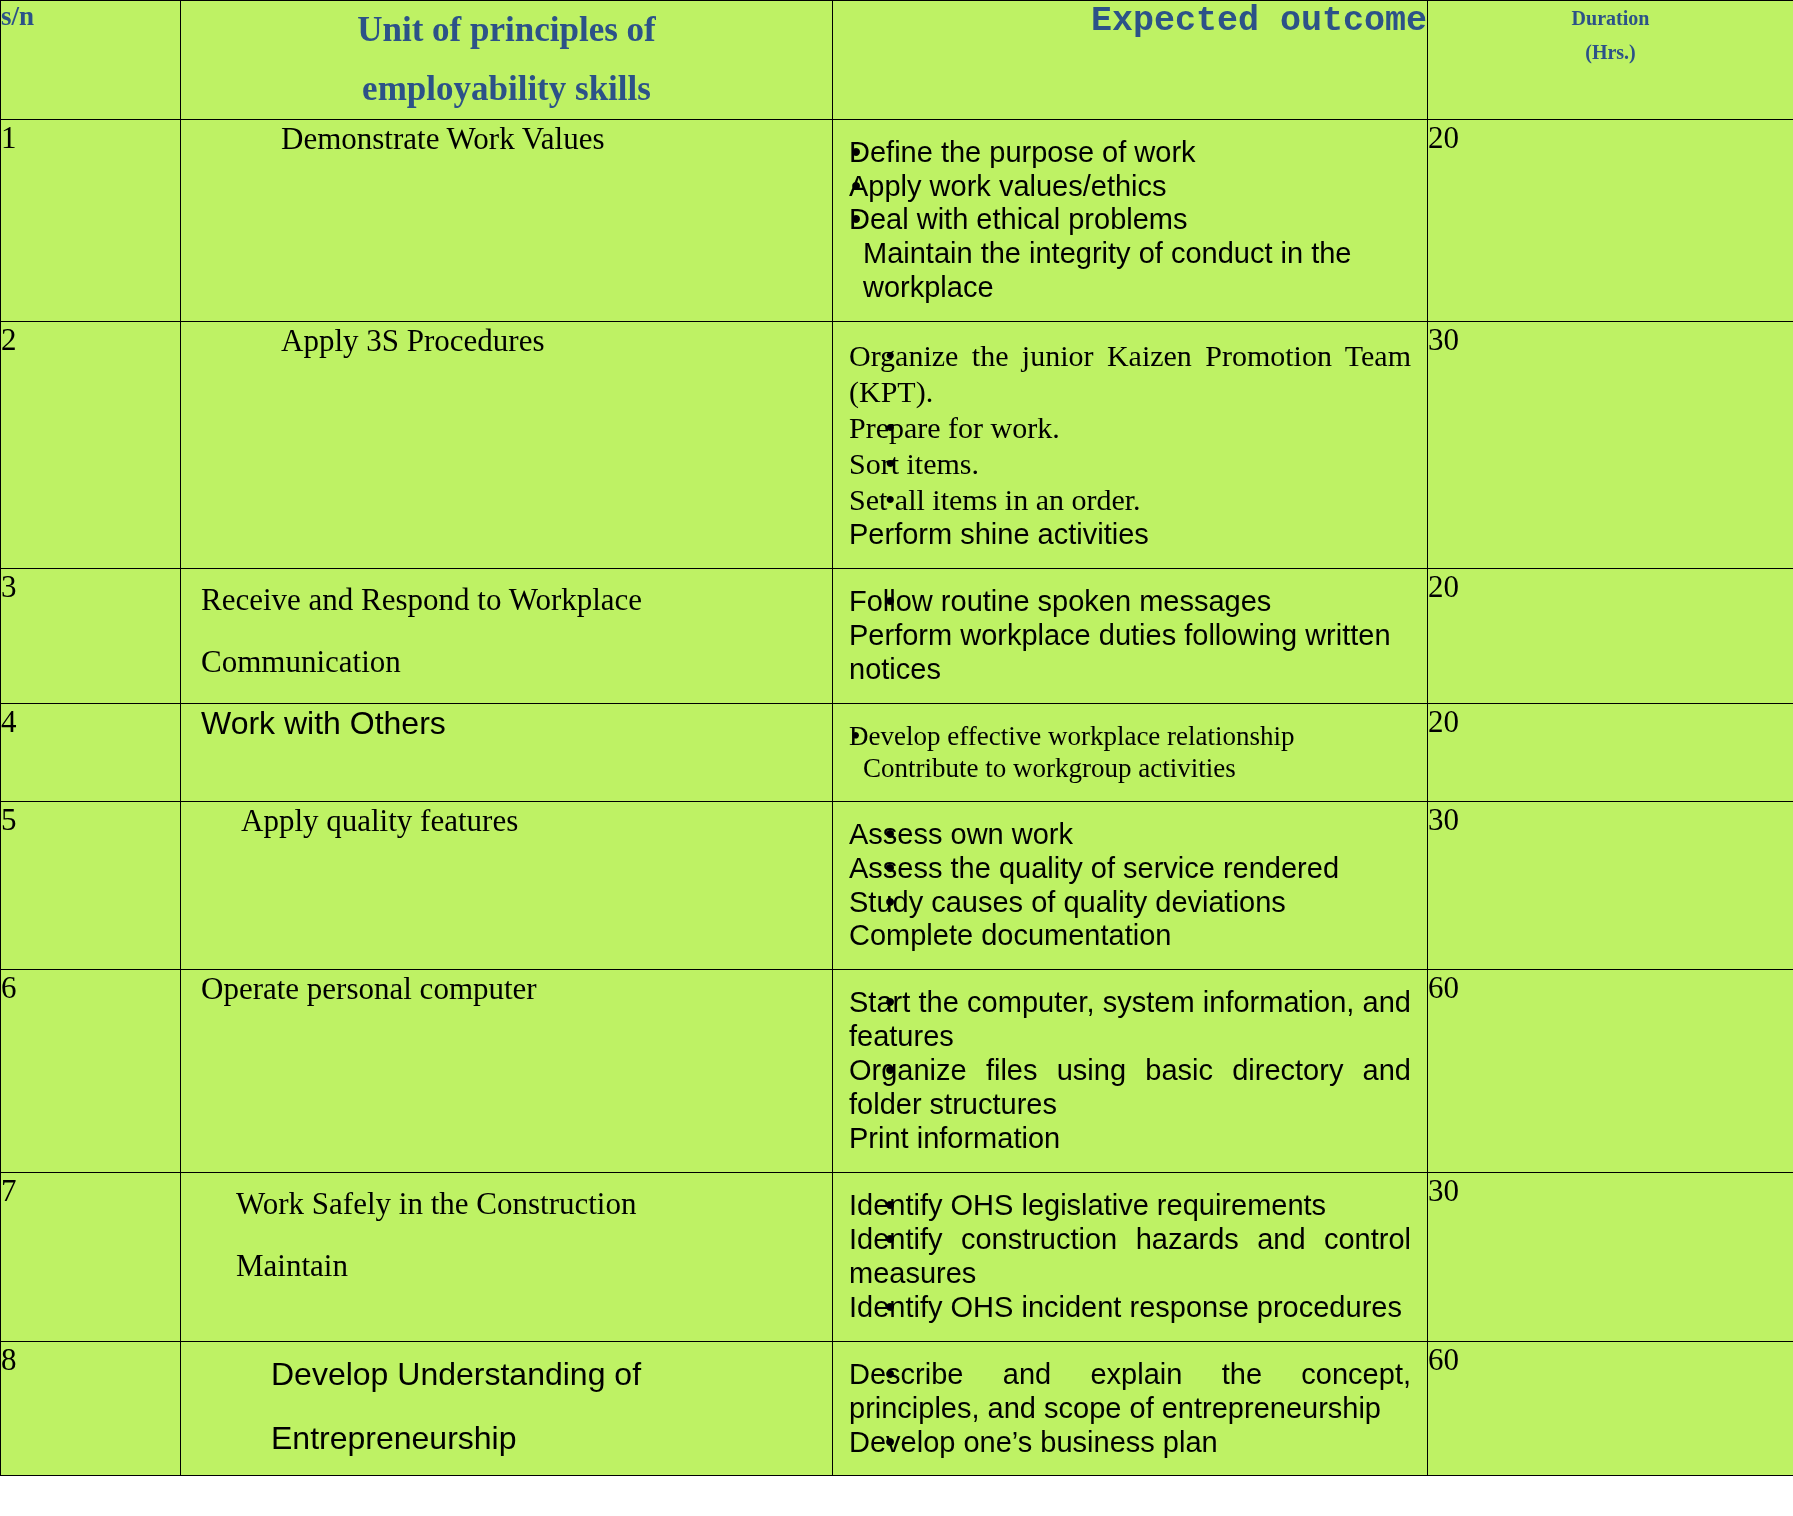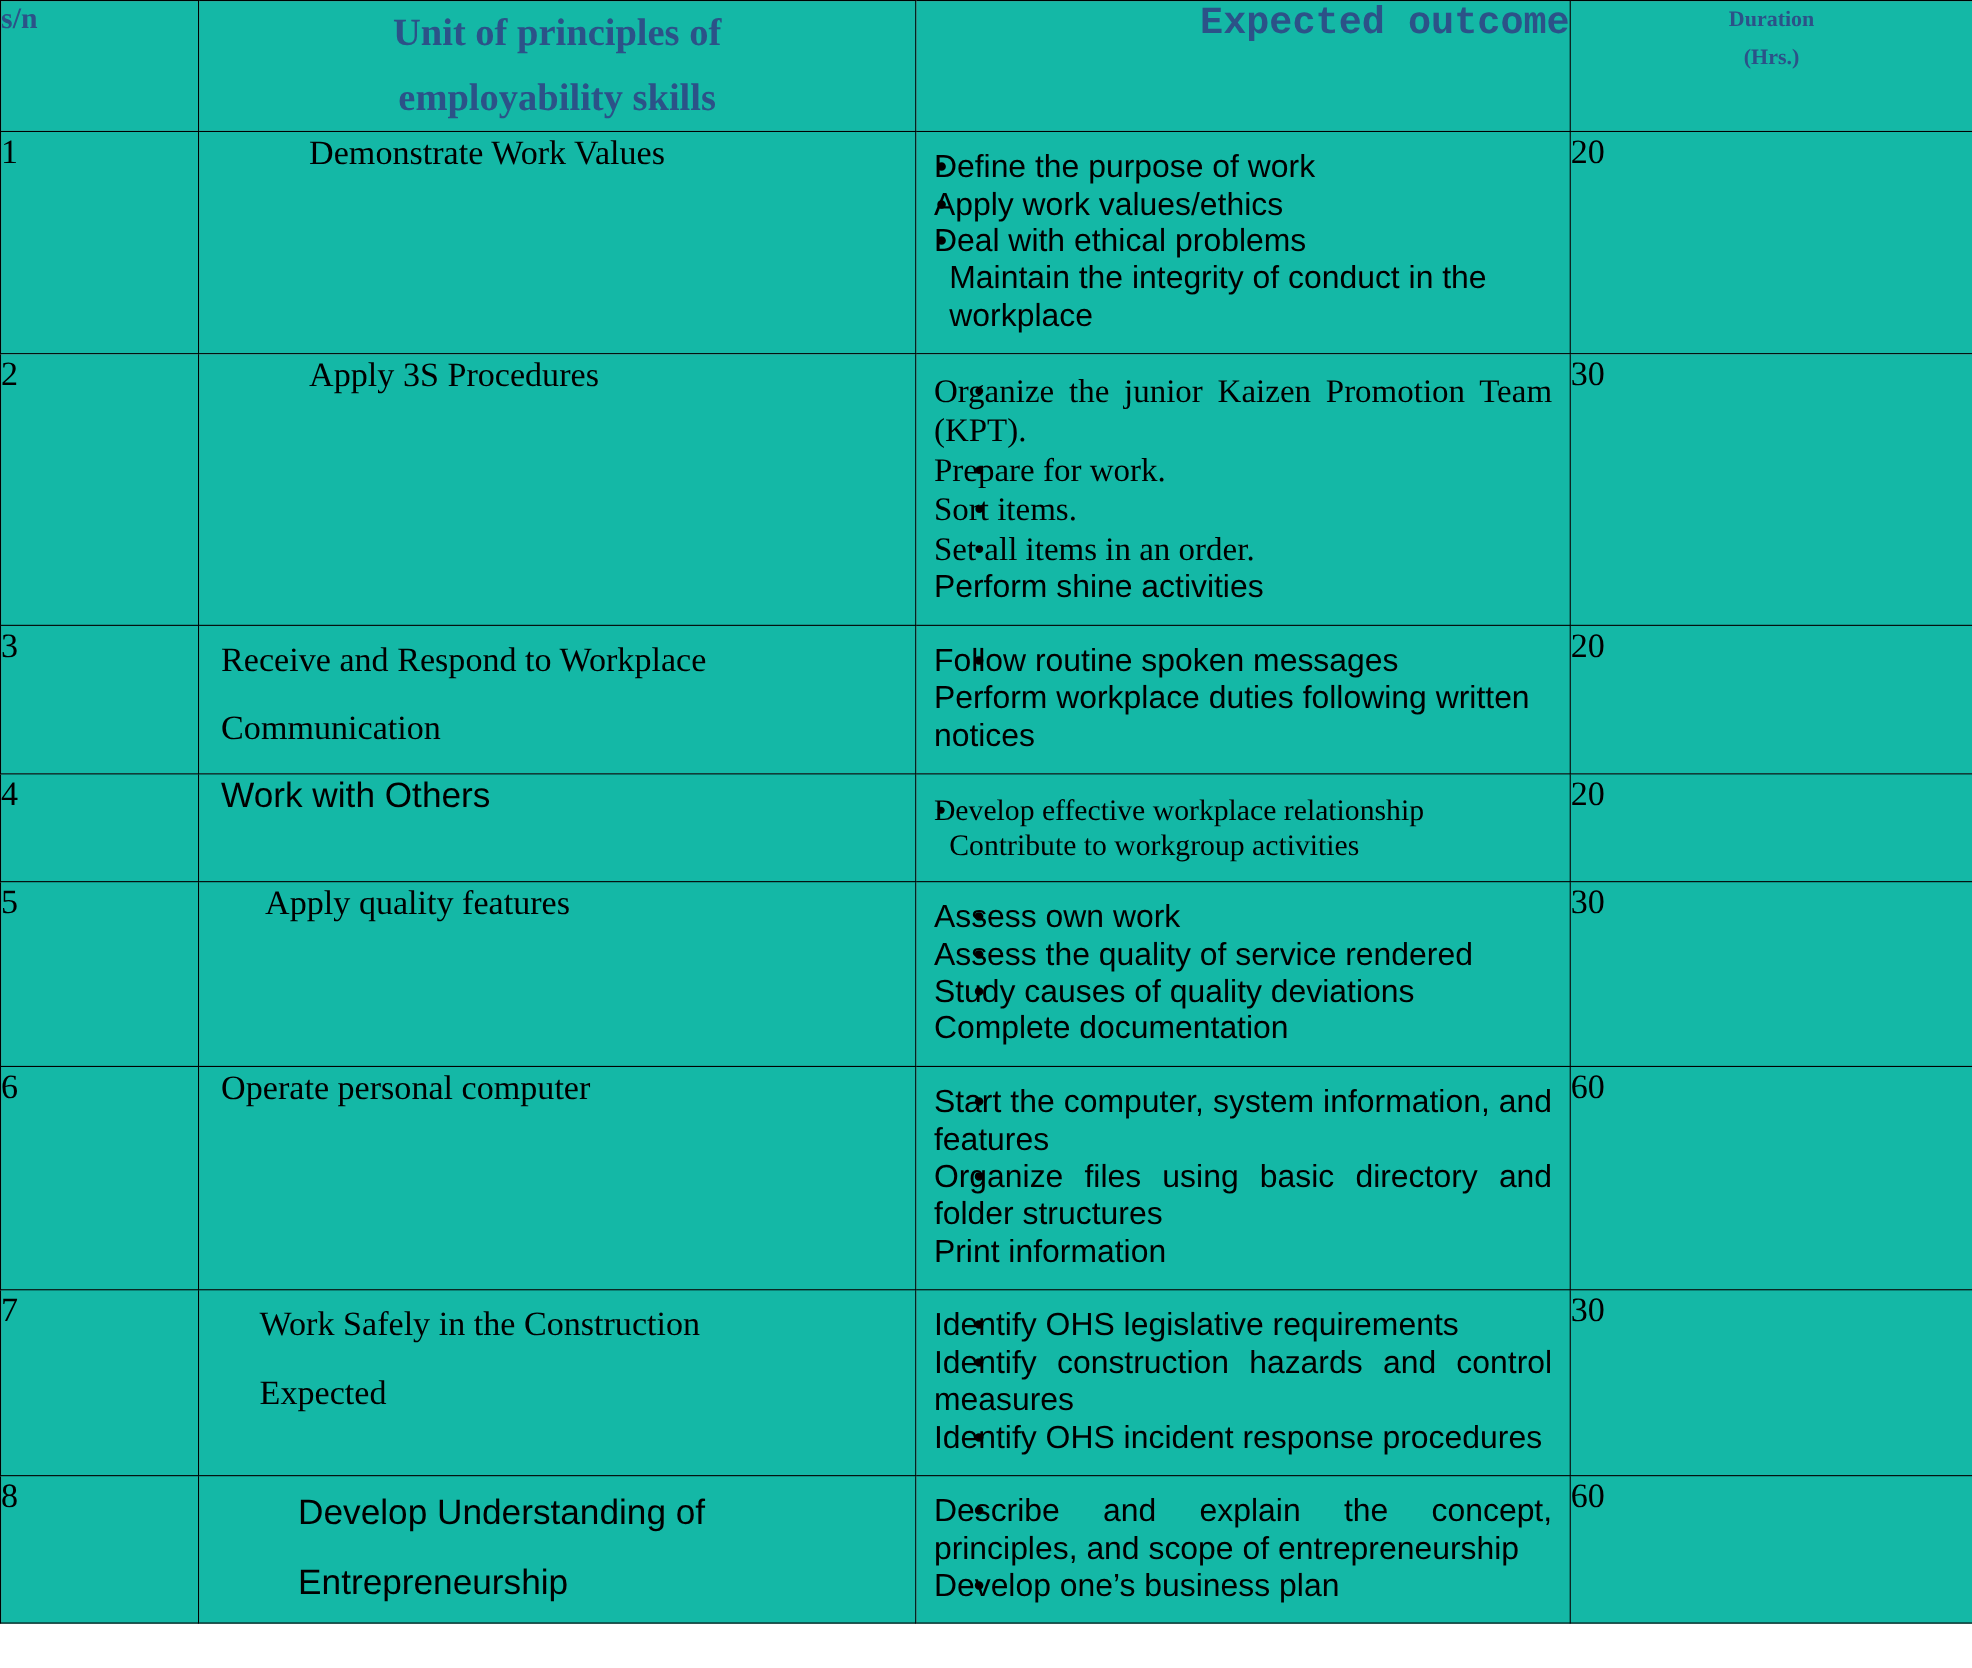--- a/index.html
+++ b/index.html
@@ -26,21 +26,21 @@
     table-layout: fixed;
     width: 1793px;
     border: 0;
   }
 
   table.comp-table td,
   table.comp-table th {
     border: 1.5px solid #000;
     vertical-align: top;
     padding: 0;
-    background: #14b8a6;
+    background: #bef264;
   }
 
   
   col.c-sn   { width: 180px; }
   col.c-unit { width: 652px; }
   col.c-out  { width: 595px; }
   col.c-dur  { width: 366px; }
 
   
   thead th {
@@ -304,21 +304,21 @@
             <li class="no-bullet">Print information</li>
           </ul>
         </td>
         <td class="dur">60</td>
       </tr>
 
       <tr>
         <td class="sn">7</td>
         <td class="unit">
           <div class="unit-serif unit-spaced ind-55">Work Safely in the Construction</div>
-          <div class="unit-serif unit-spaced ind-55">Expected</div>
+          <div class="unit-serif unit-spaced ind-55">Maintain</div>
         </td>
         <td class="outcome">
           <ul class="out-list txt-sans">
             <li class="bullet-hang">Identify OHS legislative requirements</li>
             <li class="bullet-hang justify">Identify construction hazards and control measures</li>
             <li class="bullet-hang justify">Identify OHS incident response procedures</li>
           </ul>
         </td>
         <td class="dur">30</td>
       </tr>

